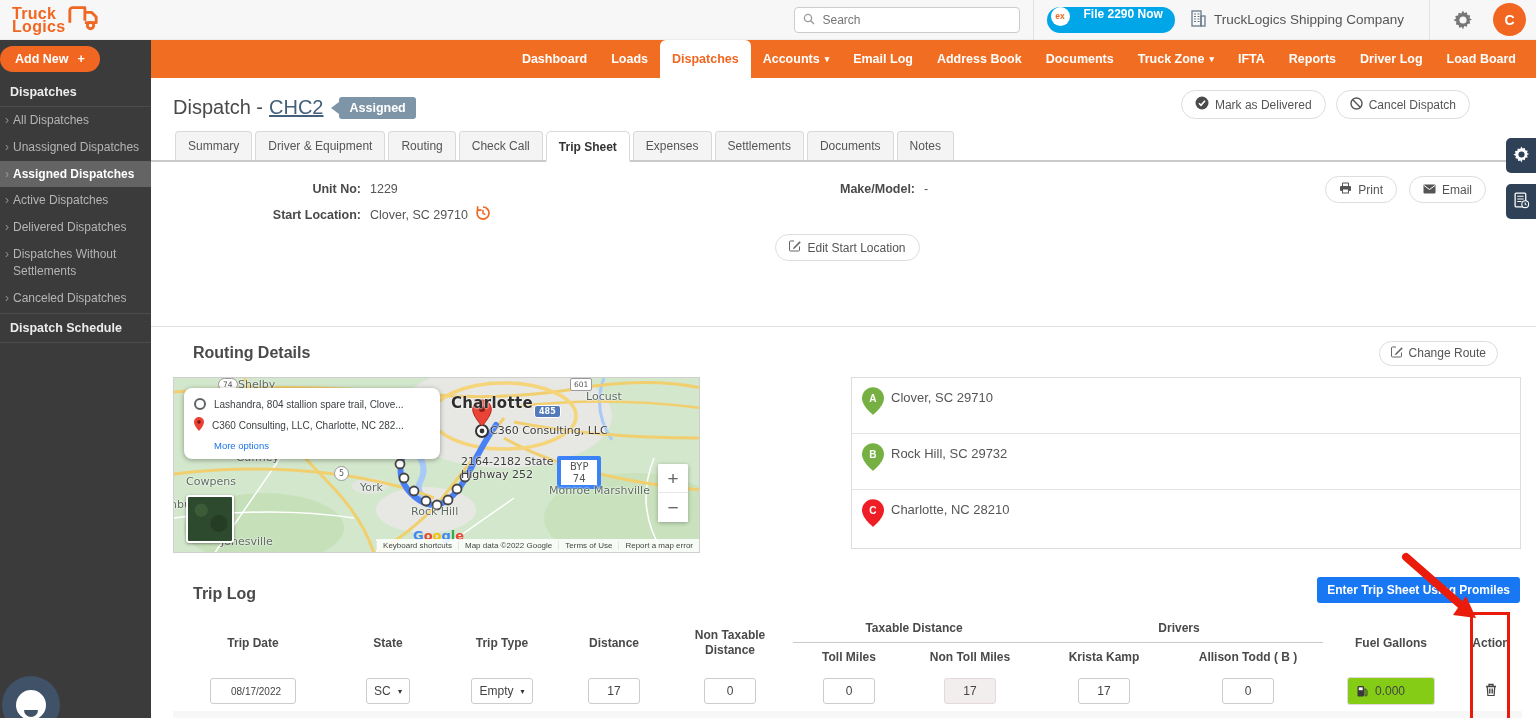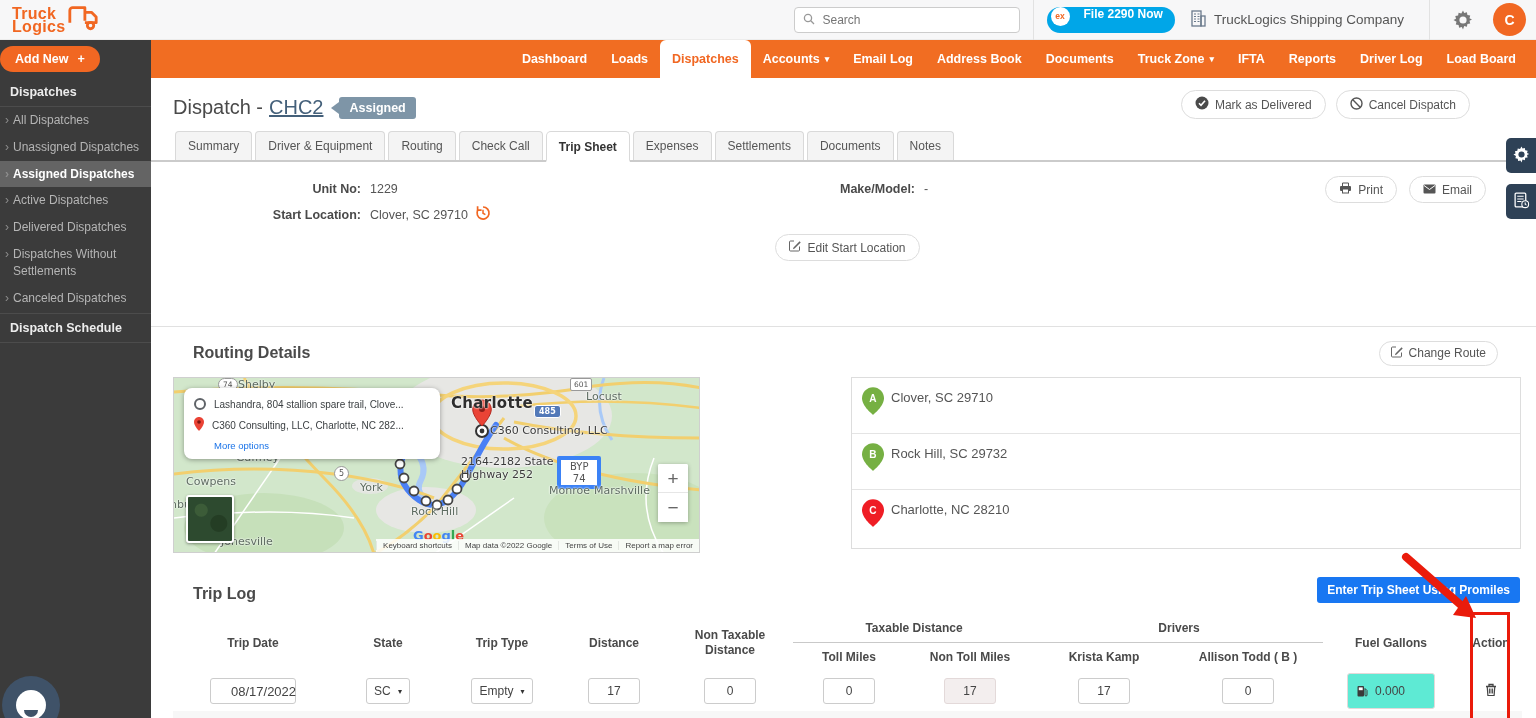--- a/index.html
+++ b/index.html
@@ -96,24 +96,24 @@
   .thead{display:grid;grid-template-columns:var(--cols);grid-template-rows:28px 28px;align-items:center;}
   .th{font-size:12px;color:#4a4a4a;font-weight:bold;text-align:center;justify-self:center;align-self:center;}
   .th.span2{grid-row:1/3;}
   .th.wrap{max-width:86px;line-height:1.25;}
   .th.group{justify-self:stretch;align-self:end;padding-bottom:7px;border-bottom:1px solid #c9c9c9;}
   .trow{display:grid;grid-template-columns:var(--cols);height:40px;align-items:center;justify-items:center;}
   .trow.alt{background:#f7f7f7;}
   .cell{display:flex;align-items:center;justify-content:center;}
   .inp{width:52px;height:26px;border:1px solid #ccc;border-radius:3px;background:#fff;text-align:center;font-size:12px;color:#444;box-sizing:border-box;font-family:"Liberation Sans",sans-serif;outline:none;}
   .inp.dis{background:#f3eeee;border-color:#e3d9d9;}
-  .date-box{width:86px;height:26px;border:1px solid #ccc;border-radius:3px;background:#fff;display:flex;align-items:center;padding:0 15px;gap:5px;font-size:13px;color:#444;box-sizing:border-box;cursor:pointer;}
+  .date-box{width:86px;height:26px;border:1px solid #ccc;border-radius:3px;background:#fff;display:flex;align-items:center;padding:0 15px;gap:5px;font-size:10px;color:#444;box-sizing:border-box;cursor:pointer;}
   .fselect{min-width:44px;height:26px;border:1px solid #ccc;border-radius:3px;background:#fff;display:flex;align-items:center;justify-content:space-between;padding:0 7px;font-size:12px;color:#444;gap:7px;cursor:pointer;box-sizing:border-box;}
   .scaret{font-size:8px;color:#333;}
-  .fuel-box{width:88px;height:36px;background:#5eead4;border:1px solid #e3d9d9;border-radius:3px;display:flex;align-items:center;gap:7px;padding:0 9px;font-size:12px;color:#444;box-sizing:border-box;}
+  .fuel-box{width:88px;height:28px;background:#84cc16;border:1px solid #e3d9d9;border-radius:3px;display:flex;align-items:center;gap:7px;padding:0 9px;font-size:12px;color:#444;box-sizing:border-box;}
   .trash{border:none;background:none;cursor:pointer;padding:2px;}
   
   .anno{position:absolute;pointer-events:none;z-index:50;}
   .anno-rect{left:1470px;top:612px;width:34px;height:103px;border:3px solid #ea1b0b;}
 </style>
 </head>
 <body>
 
 <div class="topbar">
   <div class="logo">

